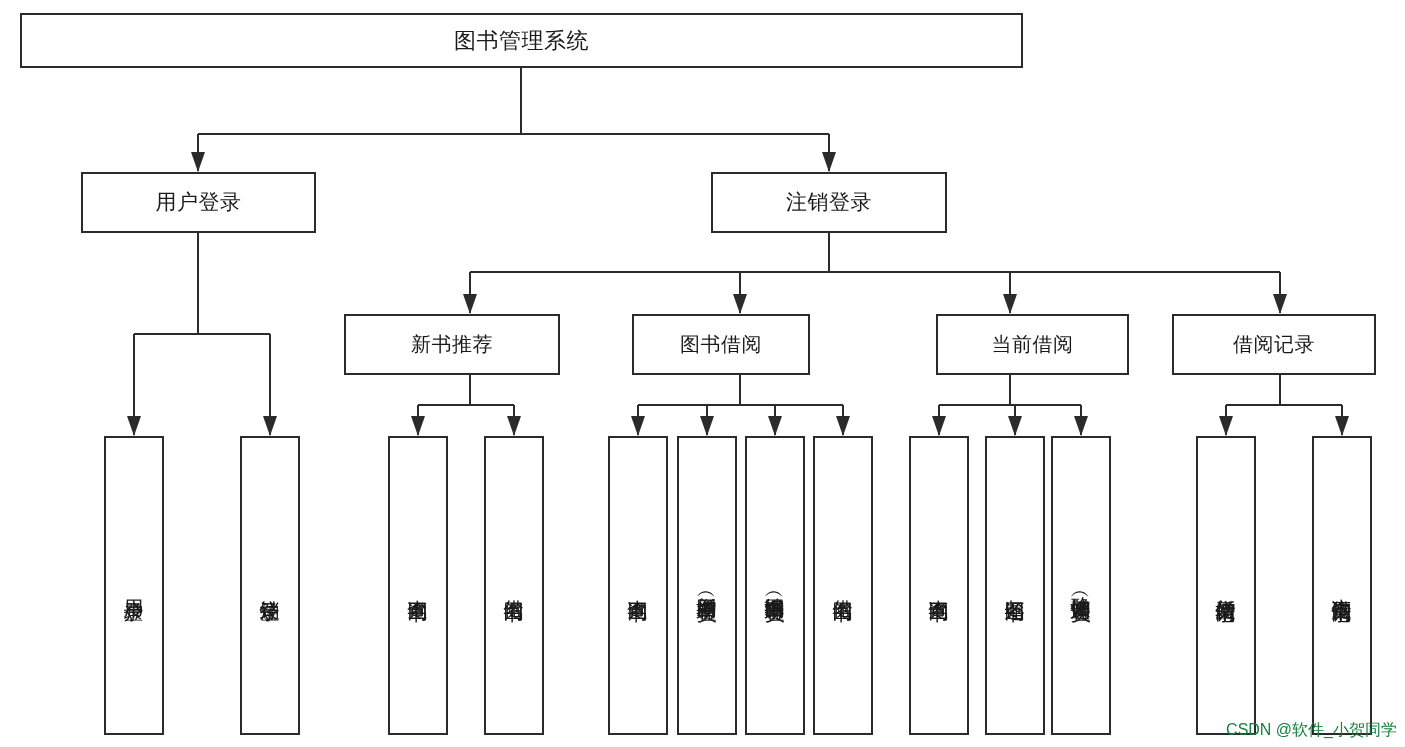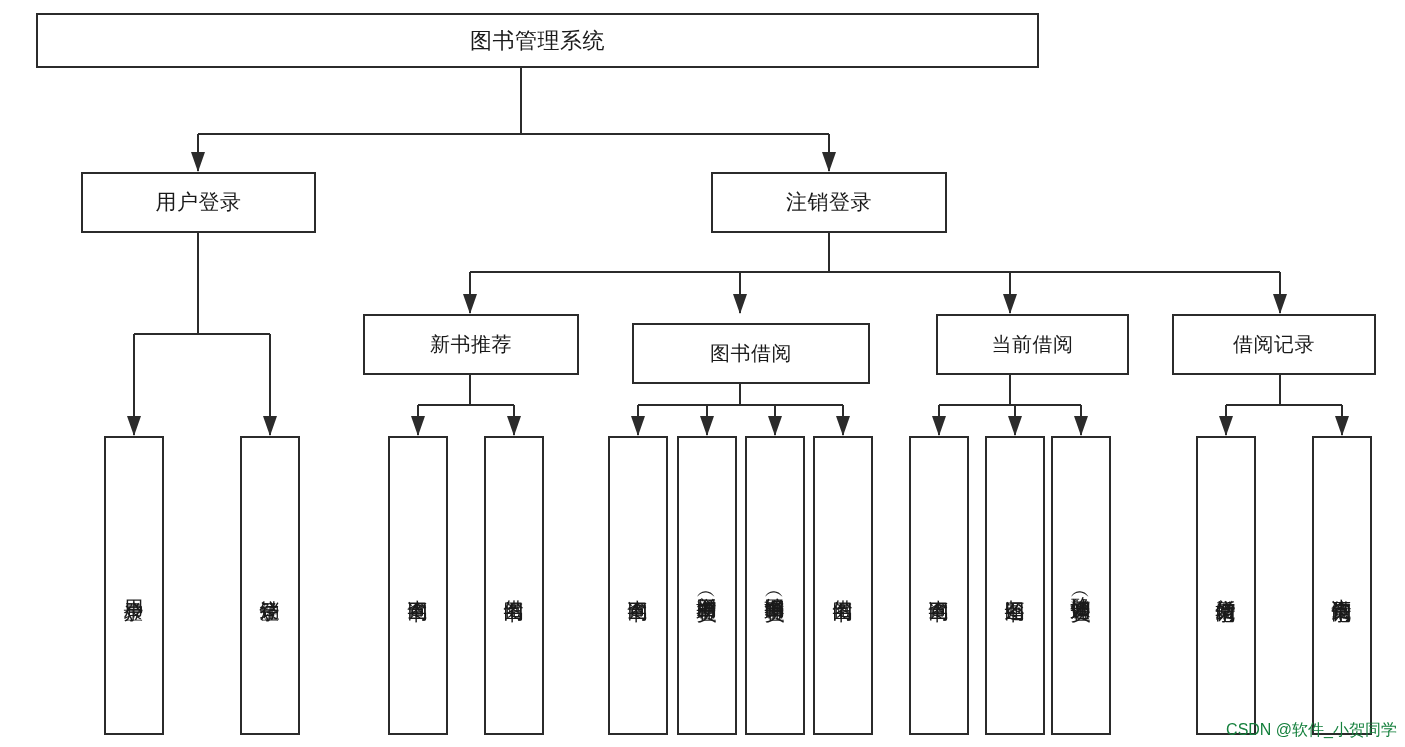--- a/index.html
+++ b/index.html
@@ -120,33 +120,33 @@
       <polygon points="1074,416 1088,416 1081,436" fill="#2b2b2b"></polygon>
       <line x1="1280" y1="375" x2="1280" y2="405" stroke="#2b2b2b" stroke-width="2.5" shape-rendering="crispEdges"></line>
       <line x1="1226" y1="405" x2="1342" y2="405" stroke="#2b2b2b" stroke-width="2.5" shape-rendering="crispEdges"></line>
       <line x1="1226" y1="405" x2="1226" y2="435" stroke="#2b2b2b" stroke-width="2.5" shape-rendering="crispEdges"></line>
       <polygon points="1219,416 1233,416 1226,436" fill="#2b2b2b"></polygon>
       <line x1="1342" y1="405" x2="1342" y2="435" stroke="#2b2b2b" stroke-width="2.5" shape-rendering="crispEdges"></line>
       <polygon points="1335,416 1349,416 1342,436" fill="#2b2b2b"></polygon>
     </svg>
 
   <div id="node-layer">
-      <div class="node-box root" style="left: 20px; top: 13px; width: 1003px; height: 55px; margin-left: 16px;">
+      <div class="node-box root" style="left: 20px; top: 13px; width: 1003px; height: 55px;">
         <span class="node-label">图书管理系统</span>
       </div>
       <div class="node-box level2" style="left: 81px; top: 172px; width: 235px; height: 61px;">
         <span class="node-label">用户登录</span>
       </div>
       <div class="node-box level2" style="left: 711px; top: 172px; width: 236px; height: 61px;">
         <span class="node-label">注销登录</span>
       </div>
-      <div class="node-box level3" style="left: 363px; top: 314px; width: 216px; height: 61px;">
+      <div class="node-box level3" style="left: 344px; top: 314px; width: 216px; height: 61px;">
         <span class="node-label">新书推荐</span>
       </div>
-      <div class="node-box level3" style="left: 632px; top: 323px; width: 238px; height: 61px;">
+      <div class="node-box level3" style="left: 632px; top: 314px; width: 178px; height: 61px;">
         <span class="node-label">图书借阅</span>
       </div>
       <div class="node-box level3" style="left: 936px; top: 314px; width: 193px; height: 61px;">
         <span class="node-label">当前借阅</span>
       </div>
       <div class="node-box level3" style="left: 1172px; top: 314px; width: 204px; height: 61px;">
         <span class="node-label">借阅记录</span>
       </div>
       <div class="node-box leaf vertical" style="left: 104px; top: 436px; width: 60px; height: 299px;">
         <span class="node-label">用户登录</span>

